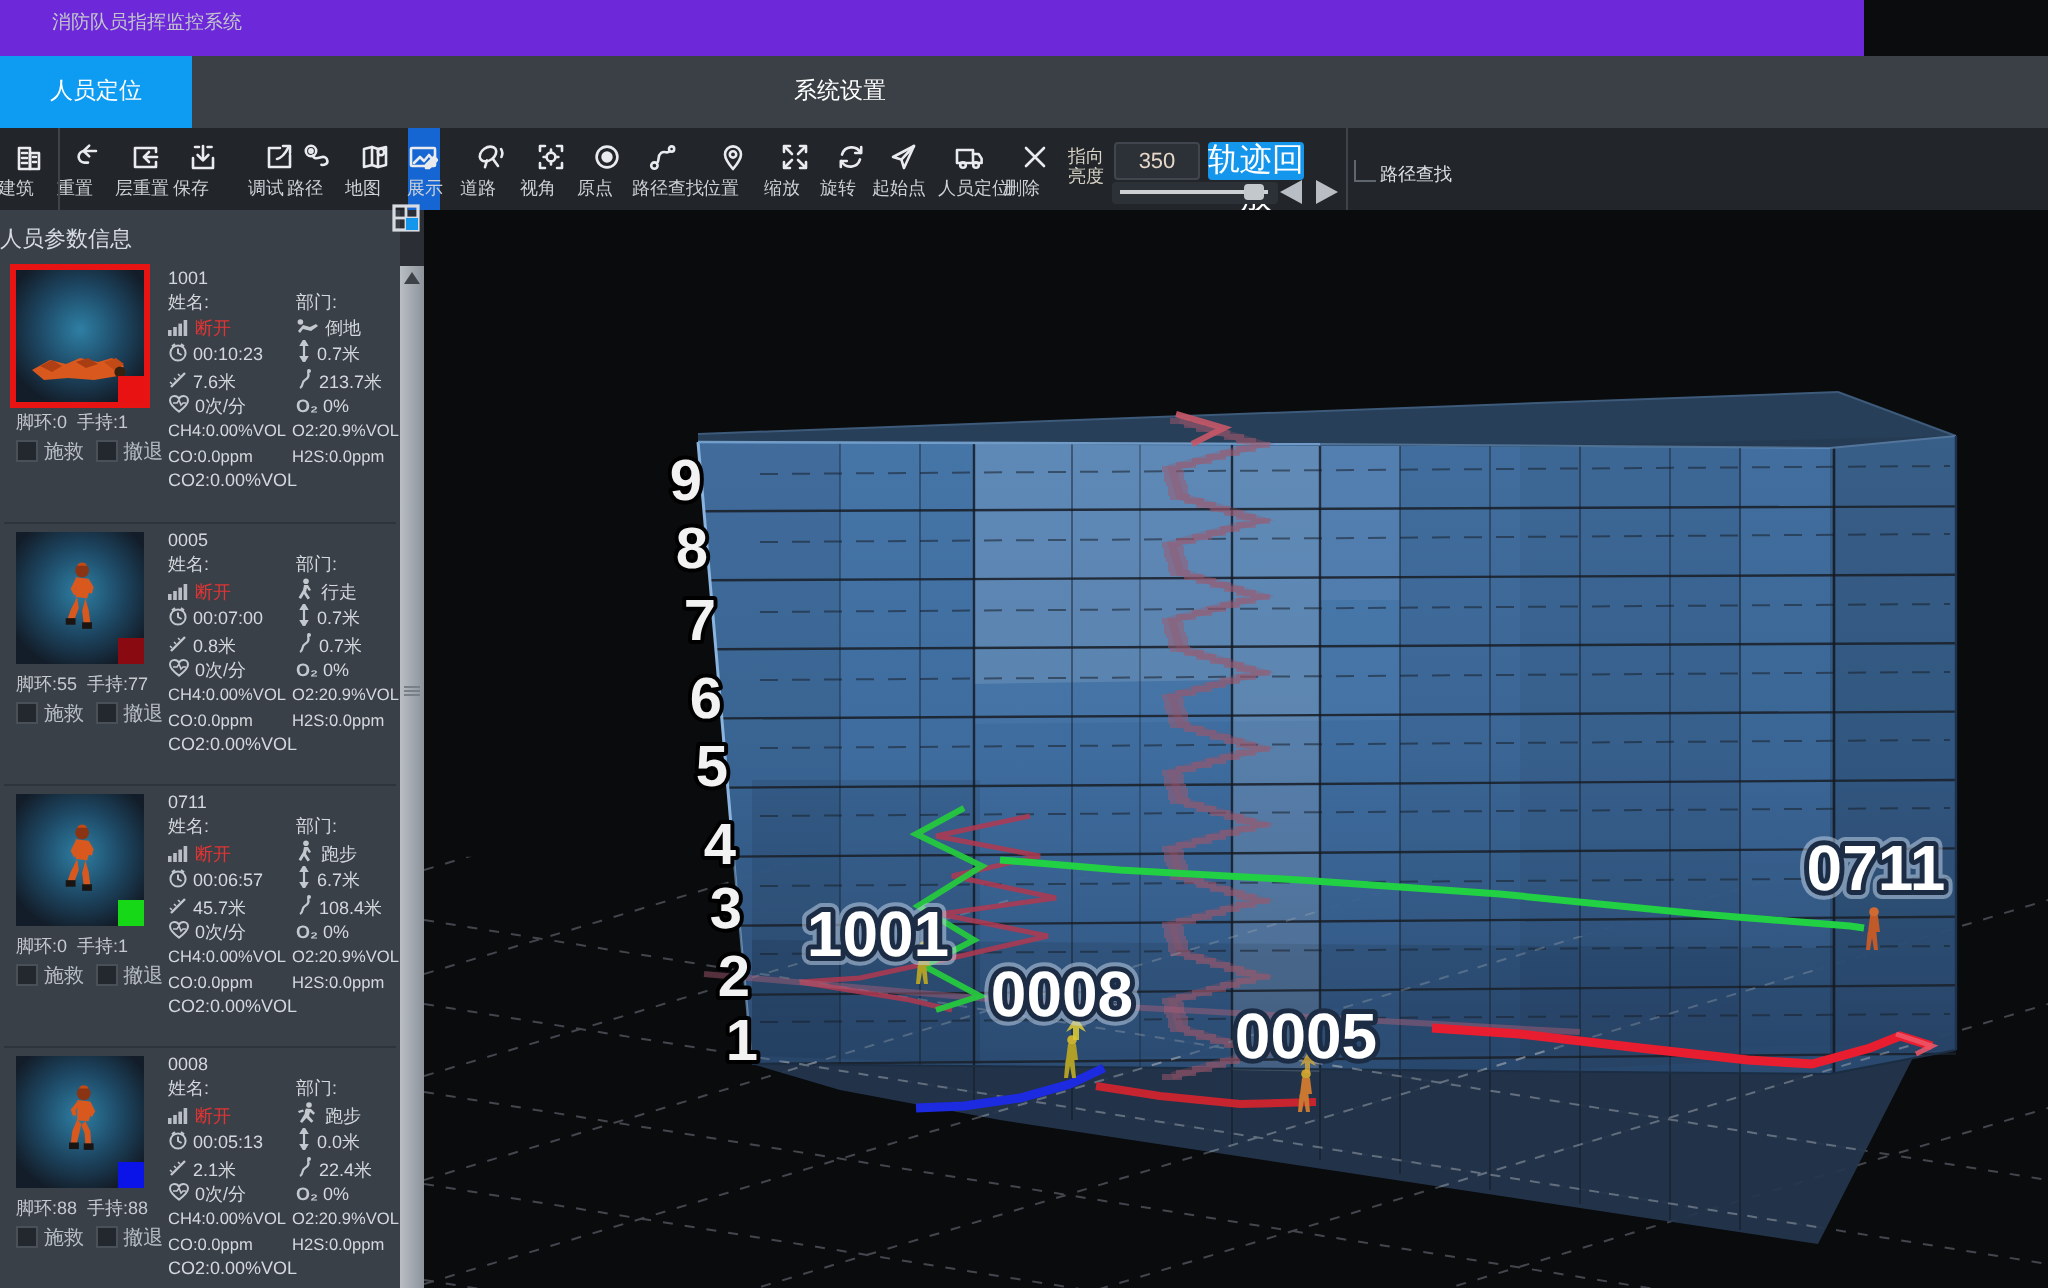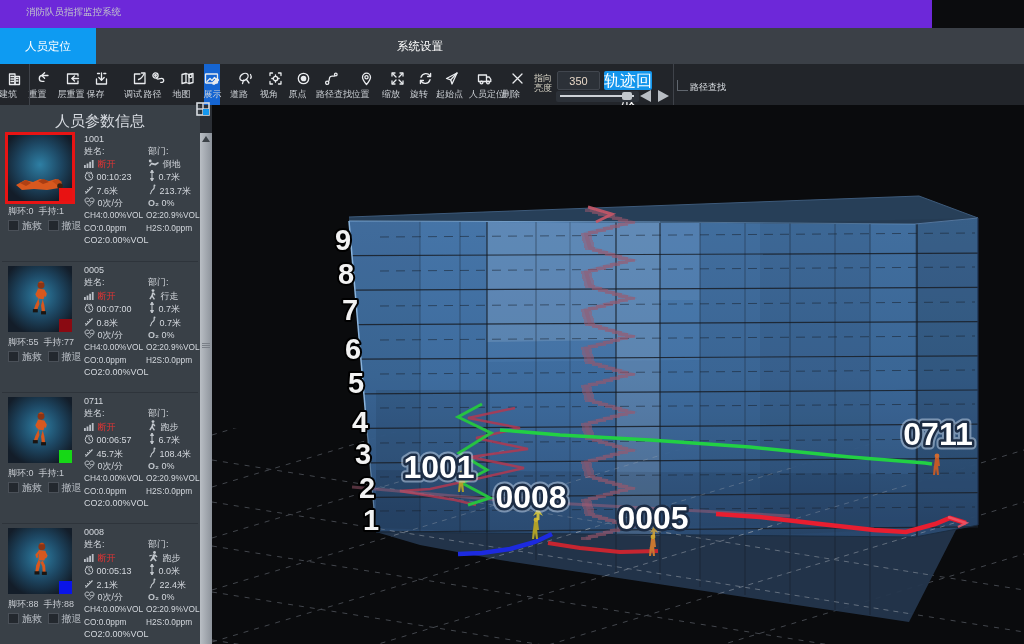--- a/index.html
+++ b/index.html
@@ -8,21 +8,21 @@
 #tabbar{position:absolute;left:0;top:28px;width:1024px;height:36px;background:#3b4047}
 .tab{position:absolute;top:0;width:96px;height:50px;color:#fff;font-size:11.5px;text-align:center;line-height:36px}
 .tab.active{background:#0e9bf2}
 #toolbar{position:absolute;left:0;top:64px;width:1024px;height:41px;background:#22252a}
 .tbi{position:absolute;top:0;width:30px;height:41px;text-align:left}
 .tbi svg{display:block;margin:7px auto 0 auto}
 .tbi .lbl{display:block;color:#cdd1d6;font-size:9px;margin-top:2px;white-space:nowrap}
 .tbi.active{background:#1565d2;width:16px}
 .tdiv{position:absolute;top:0;width:1px;height:41px;background:#3f434a}
 #sidebar{position:absolute;left:0;top:105px;width:200px;height:539px;background:#394047;overflow:hidden}
-#sbtitle{color:#d8dce2;font-size:15px;text-align:center;margin-top:7px;height:13px}
+#sbtitle{color:#d8dce2;font-size:11px;margin-top:7px;height:13px}
 #scroll{position:absolute;left:200px;top:105px;width:12px;height:539px;background:#2b2f35}
 #scrollbar{position:absolute;left:0px;top:28px;width:12px;height:511px;background:linear-gradient(90deg,#b9bec4,#8d939b)}
 #view{position:absolute;left:212px;top:105px;width:812px;height:539px;background:#0a0b0d}
 .card{position:relative;height:130px}
 .thumb{position:absolute;left:8px;top:4px;width:64px;height:66px}
 .csep{height:1px;background:#2e343b;margin:0 2px}
 .subl{position:absolute;left:8px;top:74px;width:80px;color:#c6cad0;font-size:9px;white-space:nowrap}
 .cbrow{position:absolute;left:8px;top:88px;color:#b9bec5;font-size:10px;white-space:nowrap}
 .cb{display:inline-block;width:11px;height:11px;background:#23282e;border:1px solid #4a5058;vertical-align:-2px;margin-right:3px}
 .info{position:absolute;left:84px;top:2px;width:116px;color:#d4d8de;font-size:9px;line-height:12.4px}

